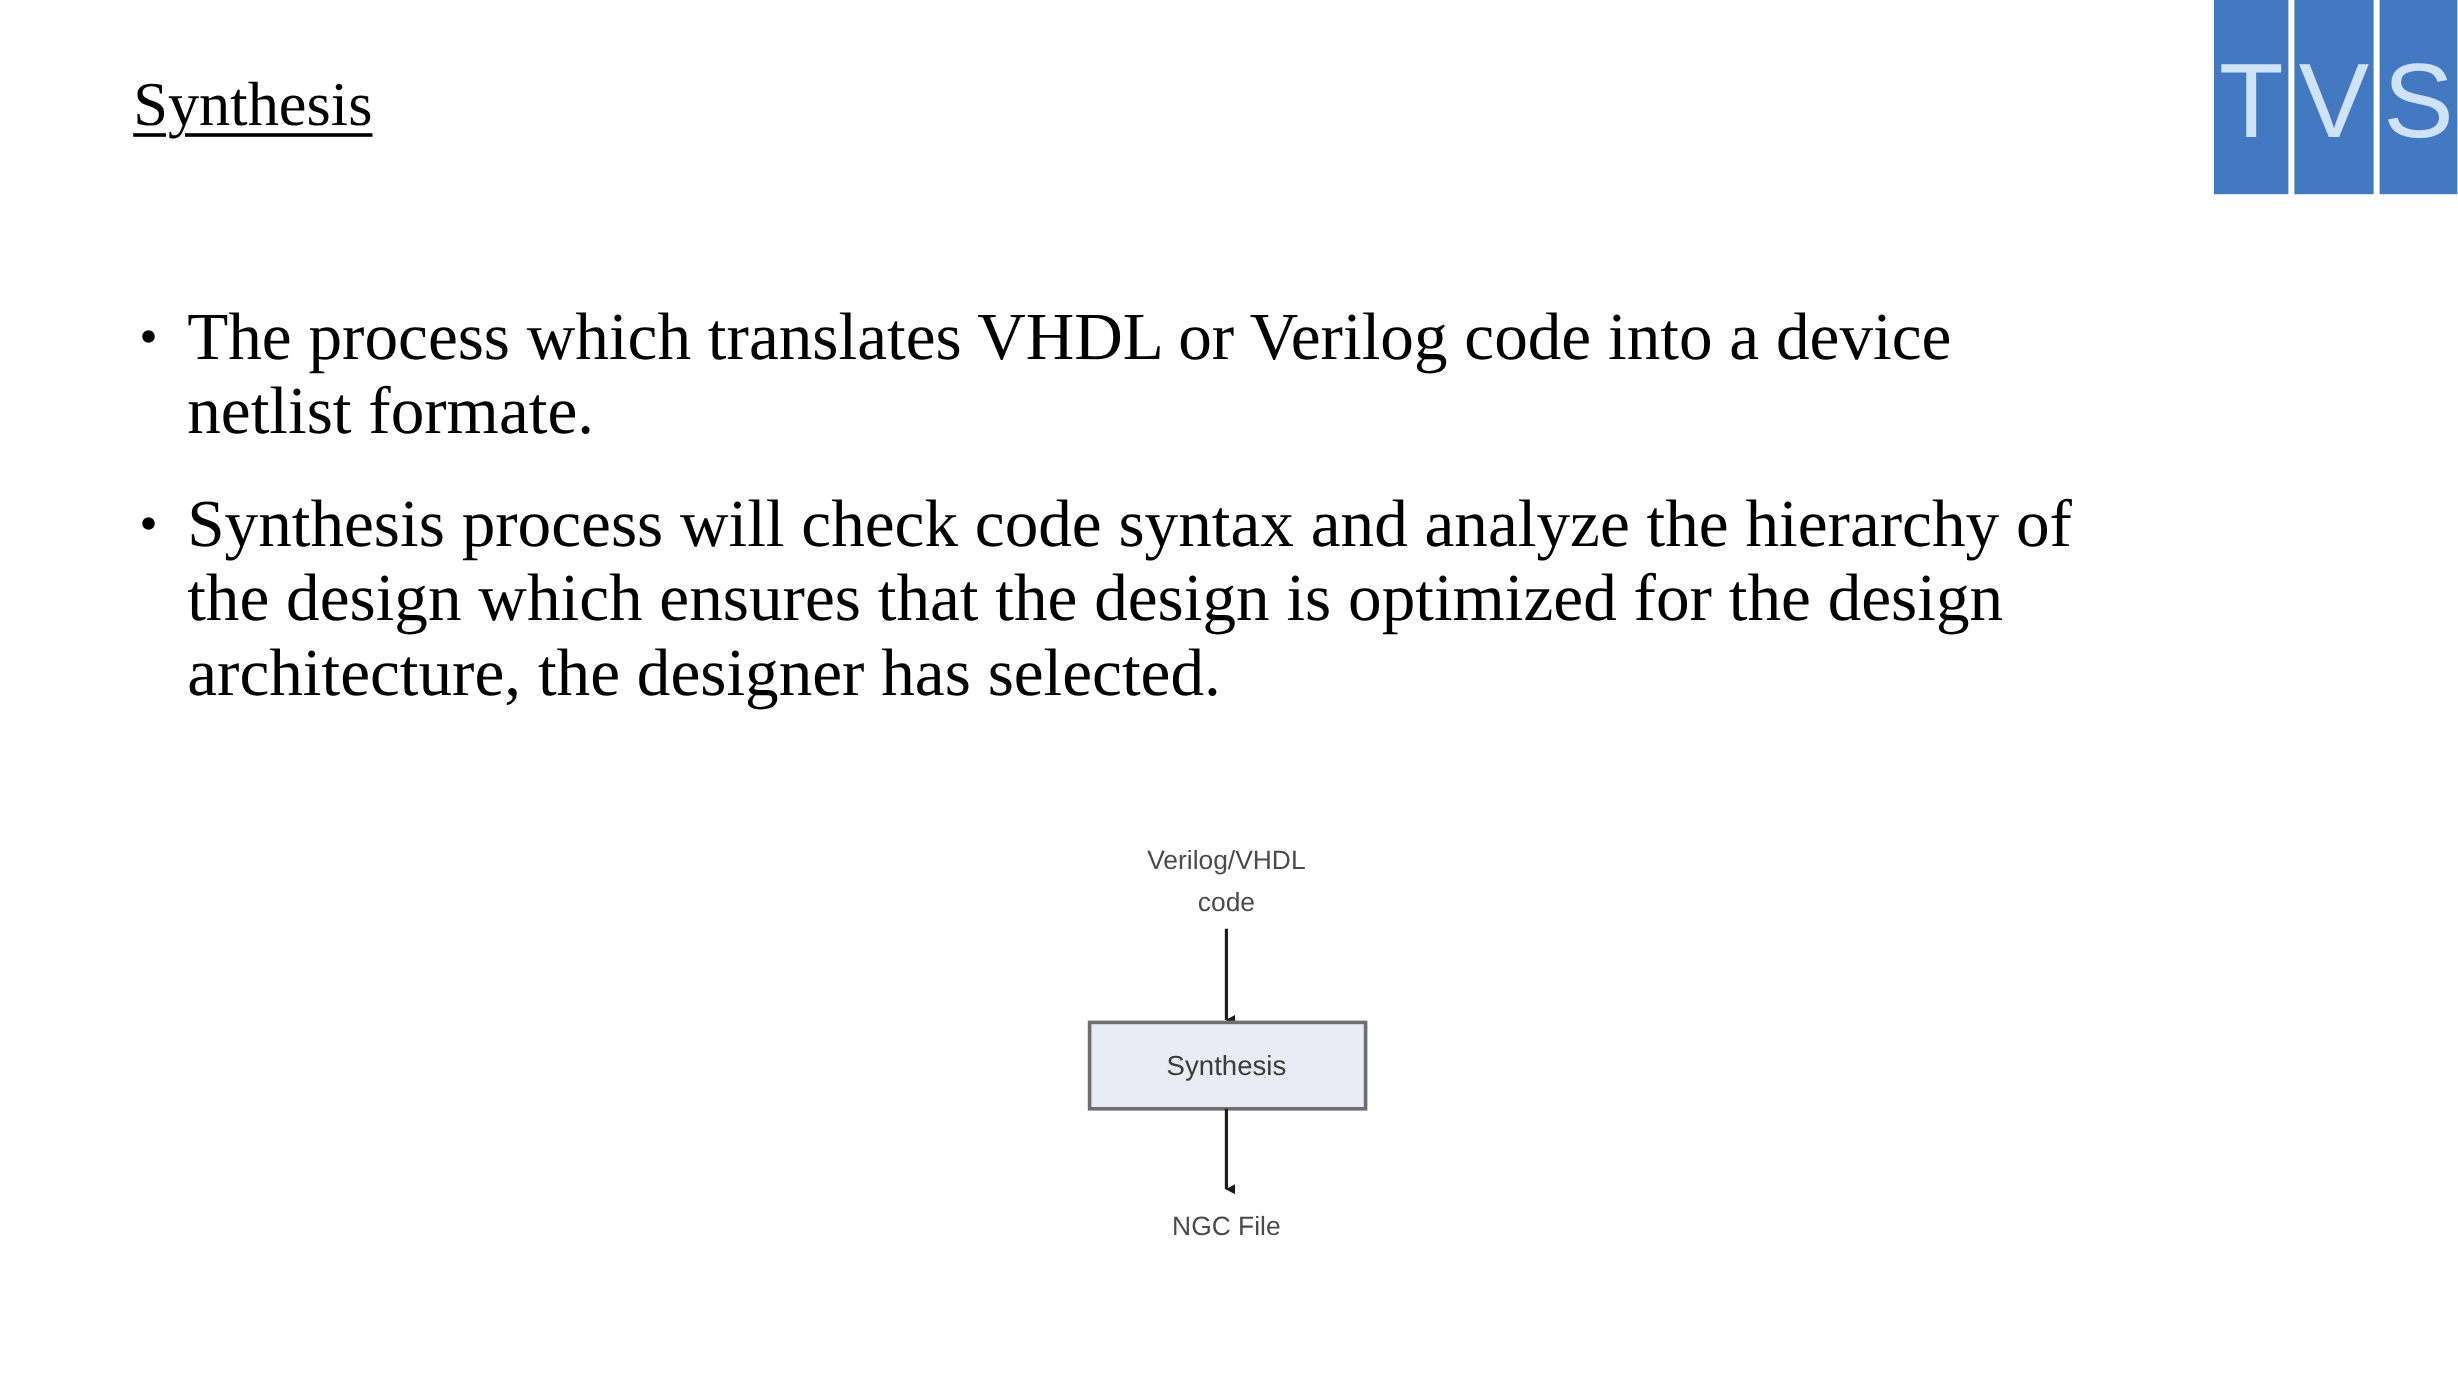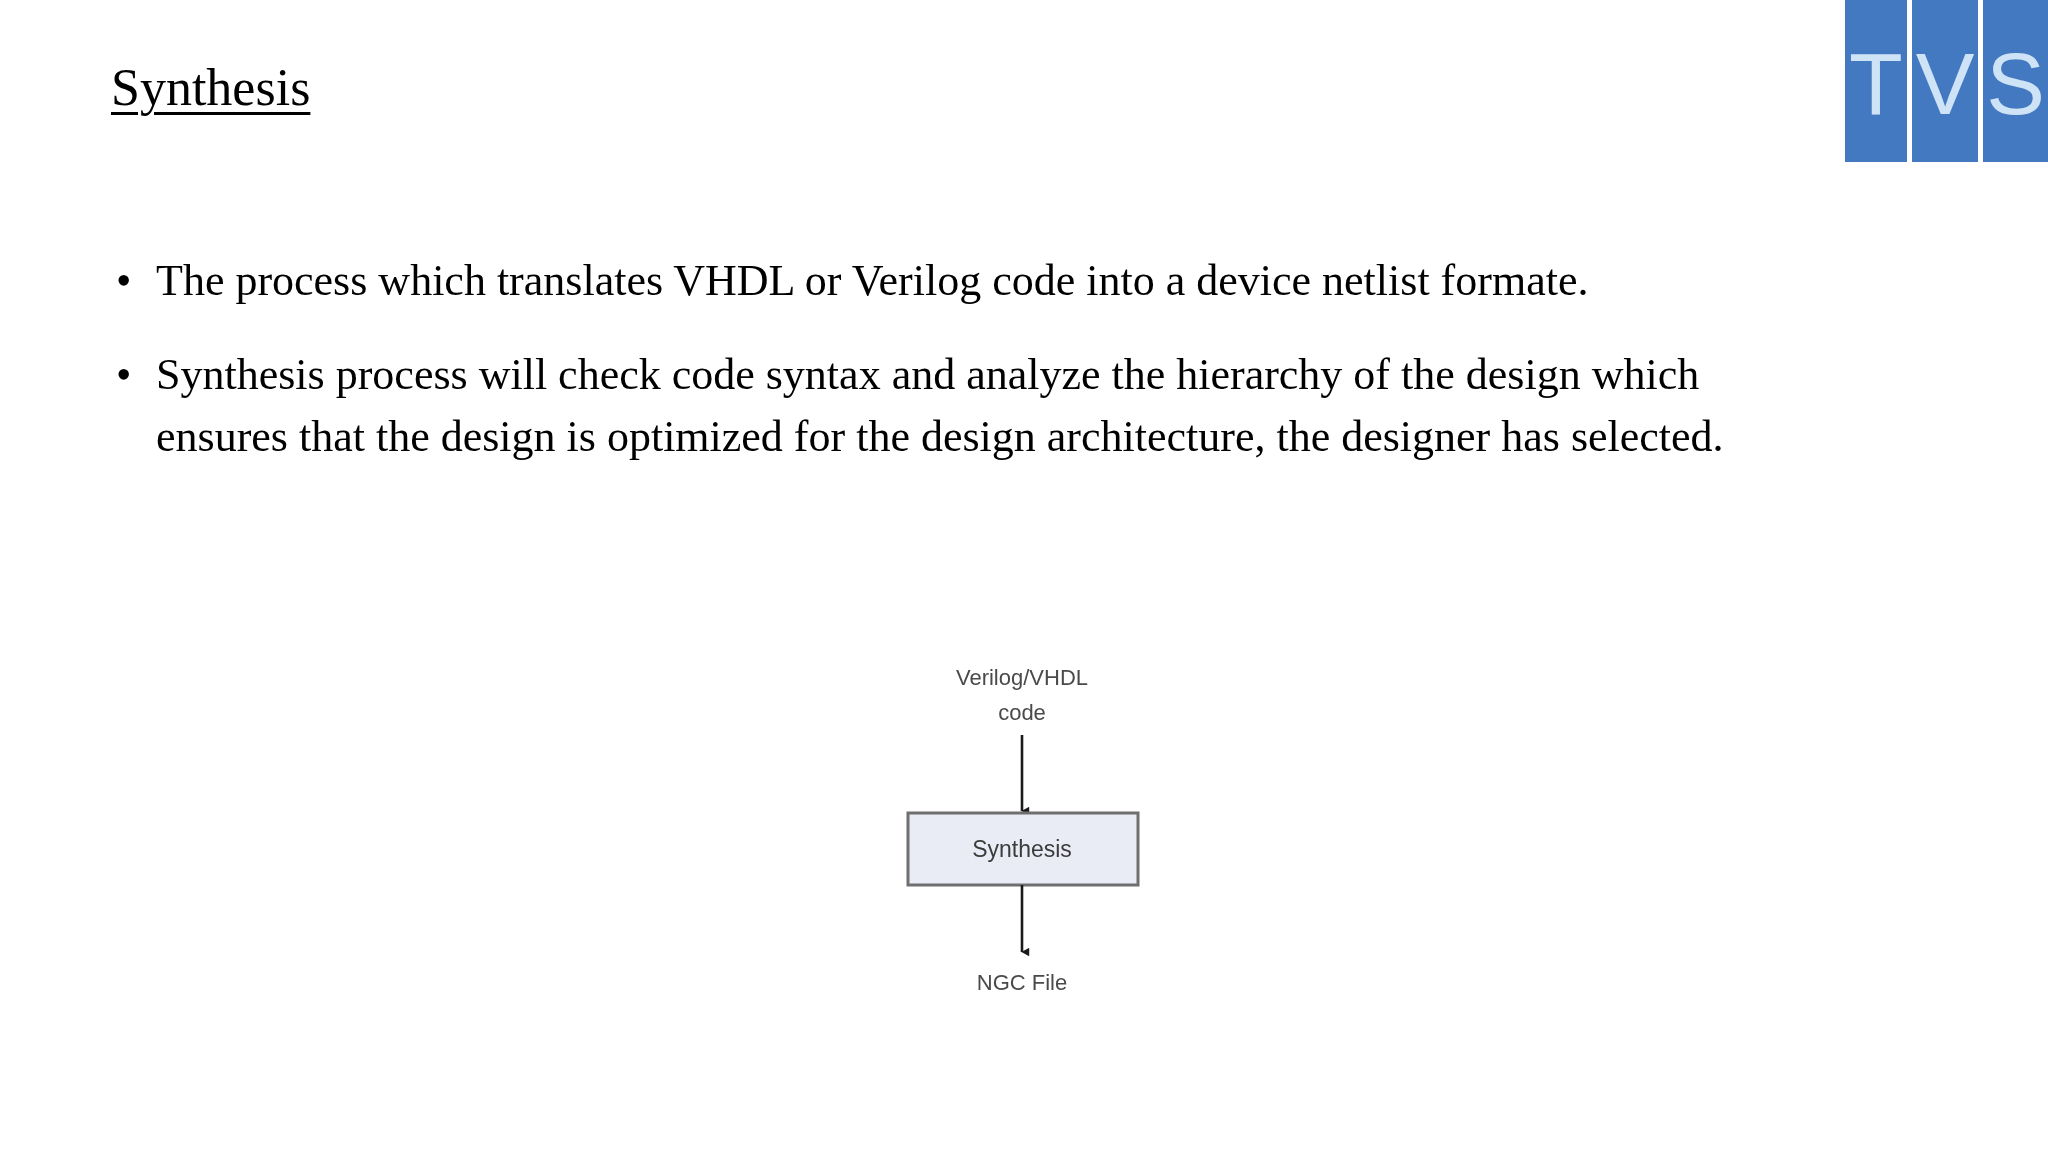--- a/index.html
+++ b/index.html
@@ -86,31 +86,31 @@
     flex: 0 0 48px;
     font-size: 44px;
     line-height: 62px;
     text-align: left;
     color: #000000;
     padding-left: 8px;
     box-sizing: border-box;
   }
   .bullet-text {
     flex: 1 1 auto;
-    font-size: 44px;
+    font-size: 56px;
     line-height: 62px;
     color: #000000;
     max-width: 1620px;
   }
 
   
   .diagram {
     position: absolute;
     left: 850px;
-    top: 625px;
+    top: 664px;
     width: 350px;
     height: 400px;
   }
   .diagram svg { display: block; }
   .diag-label {
     font-family: "Liberation Sans", "DejaVu Sans", sans-serif;
     font-size: 22px;
     fill: #4a4a4a;
     text-anchor: middle;
   }

